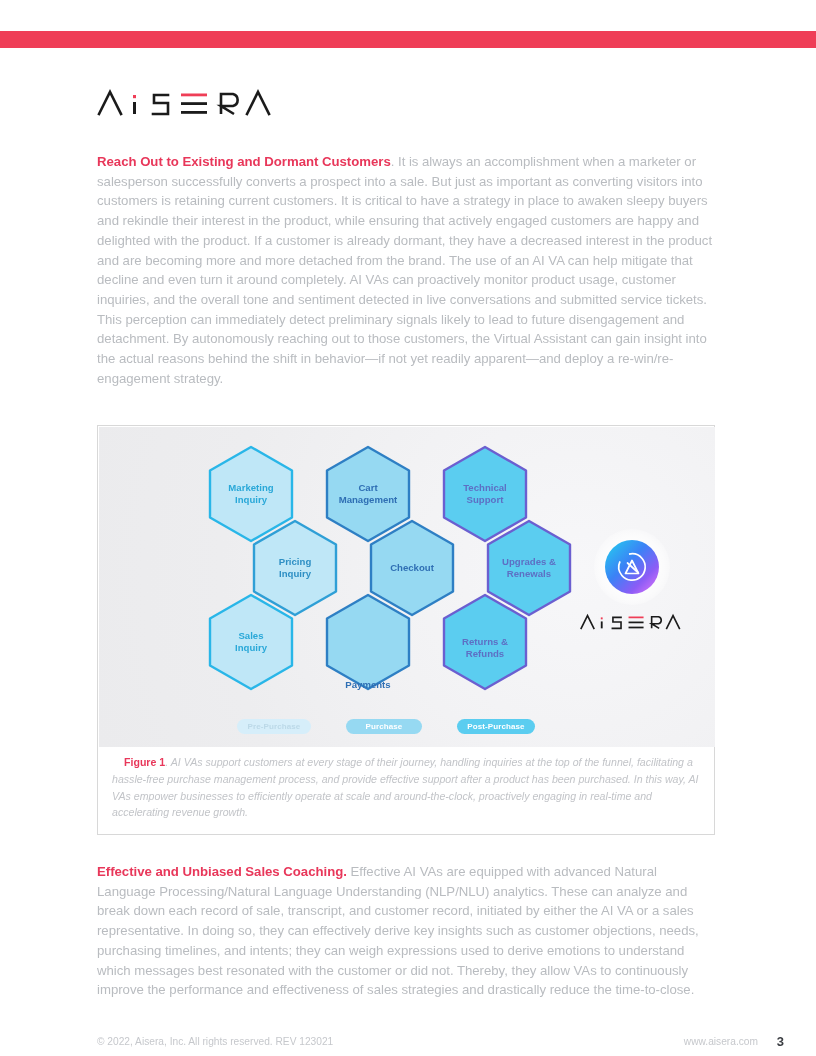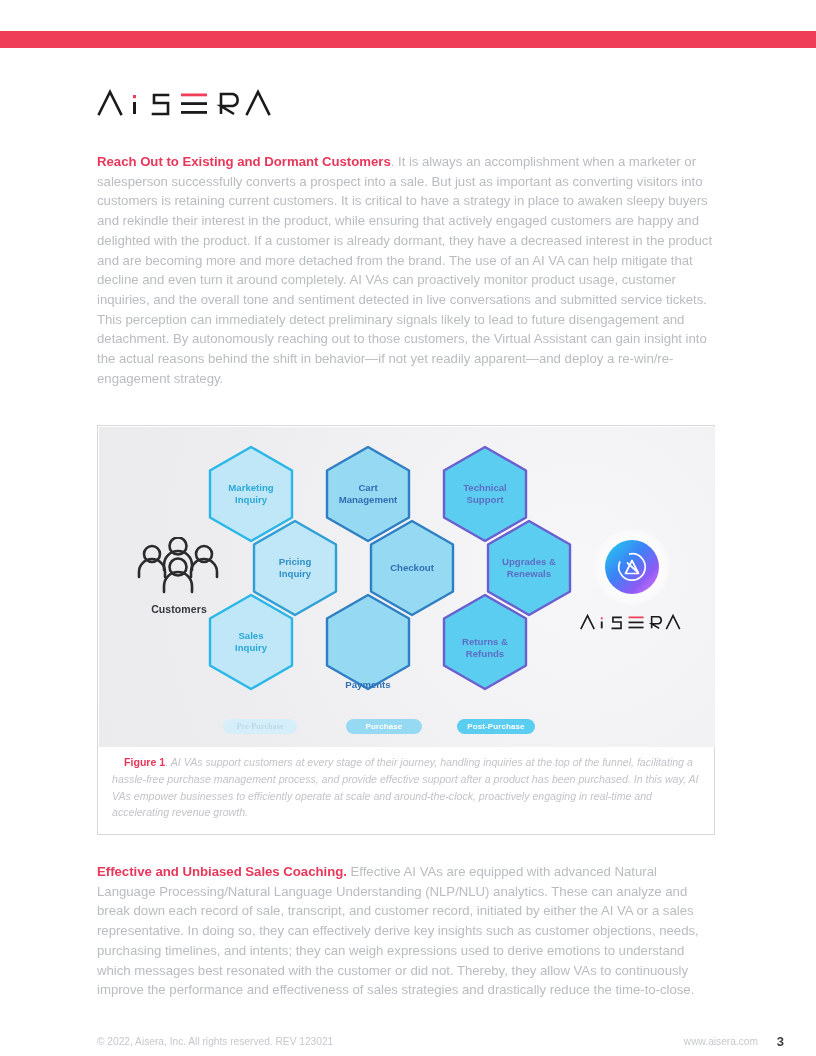--- a/index.html
+++ b/index.html
@@ -251,39 +251,20 @@
   </svg>
 </div>
 
 <div class="content">
   <p class="body-par"><span class="lede">Reach Out to Existing and Dormant Customers</span><span>. It is always an accomplishment when a marketer or salesperson successfully converts a prospect into a sale. But just as important as converting visitors into customers is retaining current customers. It is critical to have a strategy in place to awaken sleepy buyers and rekindle their interest in the product, while ensuring that actively engaged customers are happy and delighted with the product. If a customer is already dormant, they have a decreased interest in the product and are becoming more and more detached from the brand. The use of an AI VA can help mitigate that decline and even turn it around completely. AI VAs can proactively monitor product usage, customer inquiries, and the overall tone and sentiment detected in live conversations and submitted service tickets. This perception can immediately detect preliminary signals likely to lead to future disengagement and detachment. By autonomously reaching out to those customers, the Virtual Assistant can gain insight into the actual reasons behind the shift in behavior—if not yet readily apparent—and deploy a re-win/re-engagement strategy.</span></p>
 </div>
 
 <div class="figure-box">
   <div class="figure-canvas">
 
-    <div class="customers">
-      <svg width="92" height="58" viewBox="0 0 92 58">
-        <g fill="none" stroke="#2b2b2b" stroke-width="2.6" stroke-linecap="round">
-
-          <circle cx="19" cy="17" r="8"></circle>
-          <path d="M6 40 v-5 a13 13 0 0 1 26 0 v5"></path>
-
-          <circle cx="45" cy="9" r="8.5"></circle>
-          <path d="M31 33 v-5 a14 14 0 0 1 28 0 v5"></path>
-
-          <circle cx="71" cy="17" r="8"></circle>
-          <path d="M58 40 v-5 a13 13 0 0 1 26 0 v5"></path>
-
-          <circle cx="45" cy="30" r="8.5"></circle>
-          <path d="M31 55 v-6 a14 14 0 0 1 28 0 v6"></path>
-        </g>
-      </svg>
-      <div class="customers-label">Customers</div>
-    </div>
 
     <div class="hexgrid">
         <div class="hex" style="left: 0px; top: 0px;">
           <svg class="hex-shape" viewBox="0 0 88 98" width="88" height="98">
             <path d="M44 2 L85 25.5 L85 72.5 L44 96 L3 72.5 L3 25.5 Z" fill="#bfe7f7" stroke="#29b6e8" stroke-width="2.4" stroke-linejoin="round"></path>
           </svg>
           <div class="hex-label" style="color: rgb(42, 168, 216);">
             <div>Marketing</div>
             <div>Inquiry</div>
           </div>
@@ -354,21 +335,21 @@
             <path d="M44 2 L85 25.5 L85 72.5 L44 96 L3 72.5 L3 25.5 Z" fill="#5bcdf0" stroke="#6b5fd0" stroke-width="2.4" stroke-linejoin="round"></path>
           </svg>
           <div class="hex-label" style="color: rgb(93, 111, 196); margin-top: 12px;">
             <div>Returns &amp;</div>
             <div>Refunds</div>
           </div>
         </div>
       </div>
 
     <div class="pills">
-        <div class="pill" style="left: 16px; width: 74px; background: rgb(214, 238, 250); color: rgb(188, 217, 232); font-family: Liberation Serif, serif;">Pre-Purchase</div>
+        <div class="pill" style="left: 30px; width: 74px; background: rgb(214, 238, 250); color: rgb(188, 217, 232);">Pre-Purchase</div>
         <div class="pill" style="left: 139px; width: 76px; background: rgb(150, 217, 242); color: rgb(255, 255, 255);">Purchase</div>
         <div class="pill" style="left: 250px; width: 78px; background: rgb(91, 205, 240); color: rgb(255, 255, 255);">Post-Purchase</div>
       </div>
 
     <div class="badge-wrap">
       <div class="badge-glow">
         <div class="badge-circle">
           <svg width="36" height="36" viewBox="0 0 36 36">
             <circle cx="18" cy="18" r="13.2" fill="none" stroke="#ffffff" stroke-width="1.7" stroke-dasharray="56 12" transform="rotate(-40 18 18)"></circle>
             <path d="M11.5 24.5 L18 11.5 L24.5 24.5 Z" fill="none" stroke="#ffffff" stroke-width="1.7" stroke-linejoin="round"></path>

